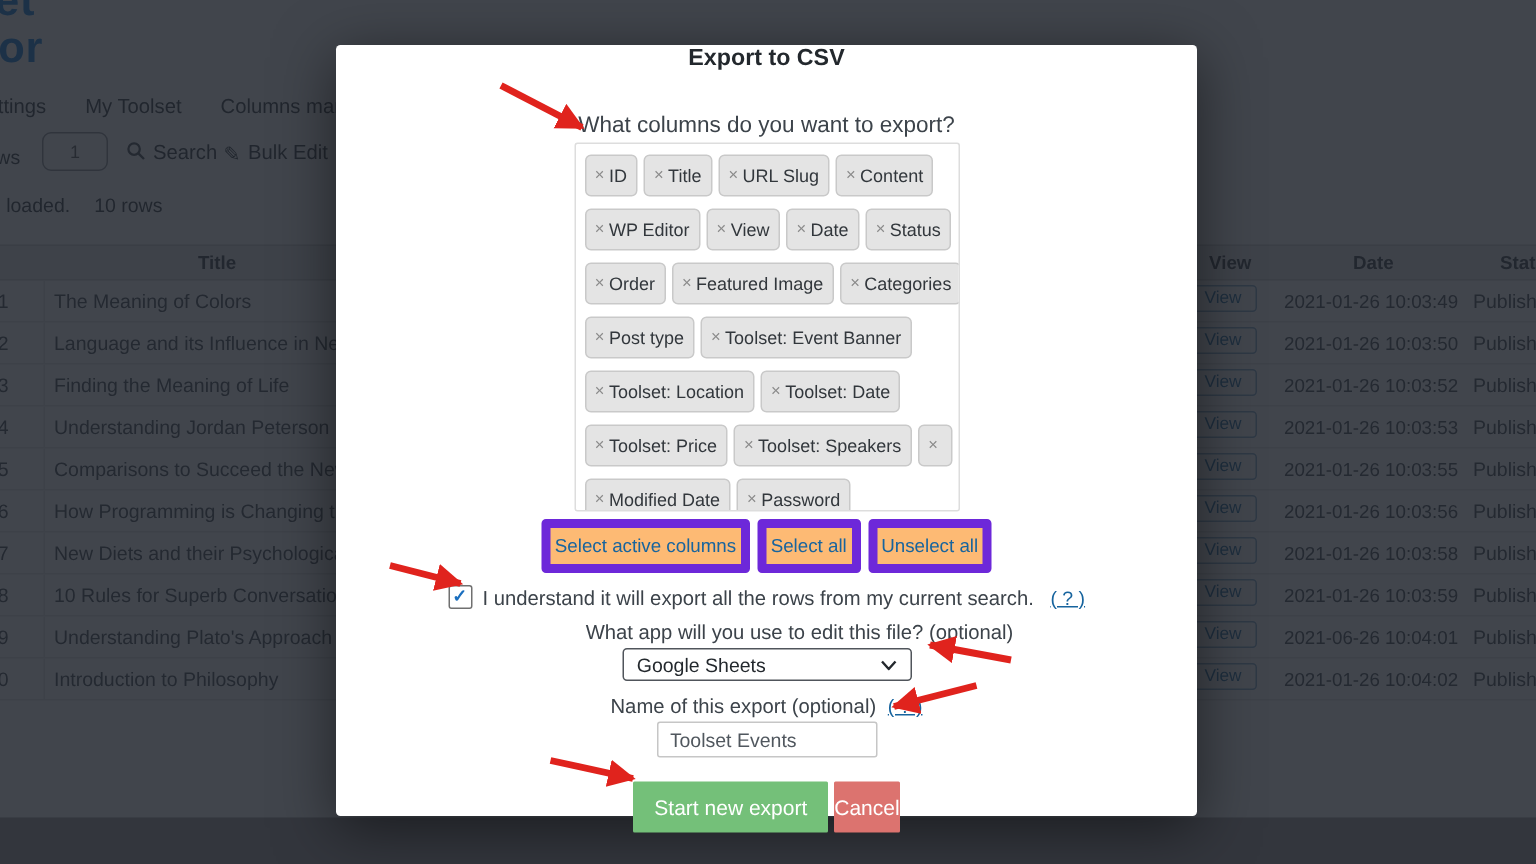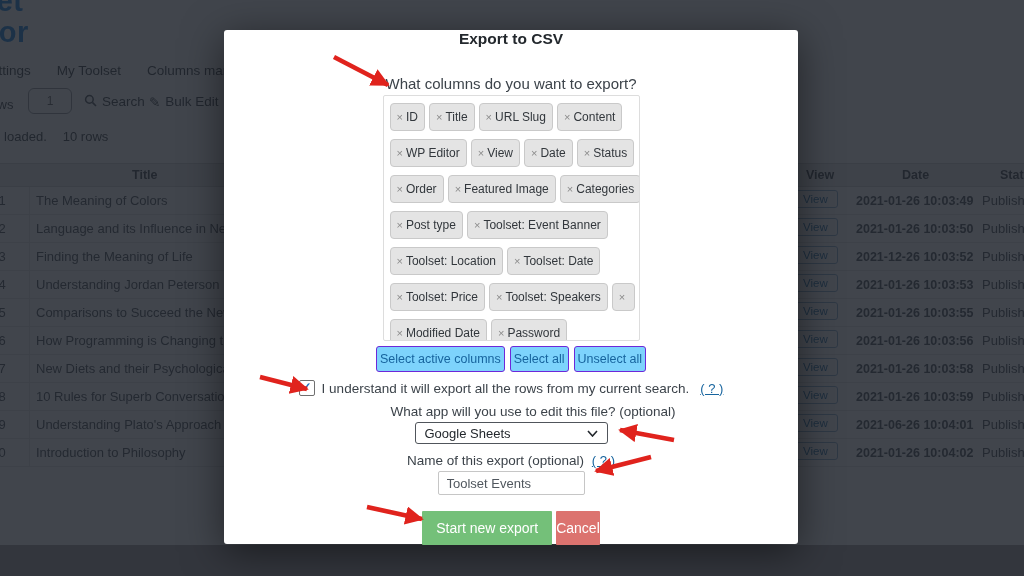--- a/index.html
+++ b/index.html
@@ -22,40 +22,40 @@
   .bg-th{position:relative;height:22px;background:#ececec;border-top:1px solid #cfcfcf;border-bottom:1px solid #cfcfcf;
          font-size:12.5px;font-weight:bold;color:#32373c;}
   .bg-th span{position:absolute;top:4px;}
   .h-title{left:132px;} .h-view{left:806px;} .h-date{left:902px;} .h-status{left:1000px;}
   .bg-row{position:relative;height:27px;border-bottom:1px solid #e3e3e3;font-size:13px;color:#3c434a;}
   .bg-row::before{content:"";position:absolute;left:29px;top:0;bottom:0;border-left:1px solid #e3e3e3;}
   .bg-row .c-id{position:absolute;left:-16px;top:6px;width:40px;}
   .bg-row .c-title{position:absolute;left:36px;top:6px;white-space:nowrap;}
   .bg-row .c-view{position:absolute;left:793px;top:3px;border:1px solid #7da7c9;color:#17649e;border-radius:3px;
                   font-size:11.5px;padding:2px 9px;background:#fff;}
-  .bg-row .c-date{position:absolute;left:856px;top:7px;font-size:12.5px;white-space:nowrap;font-weight:bold;}
+  .bg-row .c-date{position:absolute;left:856px;top:7px;font-size:12.5px;white-space:nowrap;}
   .bg-row .c-status{position:absolute;left:982px;top:6px;white-space:nowrap;}
 
   .overlay{position:absolute;inset:0;background:var(--c-overlay,rgba(32,36,45,.85));z-index:2;}
   .footer-strip{position:absolute;left:0;top:545px;width:1024px;height:31px;background:#33363d;z-index:3;}
 
   
   .modal{position:absolute;left:224px;top:30px;width:574px;height:514px;background:#fff;border-radius:3px;
          box-shadow:0 8px 40px rgba(0,0,0,.5);z-index:4;text-align:center;font-size:13.5px;color:#3c434a;
          box-sizing:border-box;}
   .m-title{font-size:15.5px;font-weight:bold;color:#23282d;}
   .m-q{margin-top:27px;font-size:15px;}
   .chips-box{width:257px;margin:3px auto 0;border:1px solid #ddd;border-radius:2px;padding:7px 6px 0;
              text-align:left;height:246px;box-sizing:border-box;background:#fff;overflow:hidden;}
   .chip-row{margin-bottom:8px;display:flex;gap:4px;flex-wrap:nowrap;}
   .chip{display:inline-flex;align-items:center;background:#e4e4e4;border:1px solid #c9c9c9;border-radius:4px;
         padding:5px 6px;font-size:12px;line-height:16px;color:#32373c;white-space:nowrap;cursor:pointer;}
   .chip-x{color:#8a8a8a;font-size:11px;margin-right:3px;}
   .sel-btns{margin-top:5px;display:flex;justify-content:center;gap:5px;}
-  .sel-btn{background:#7dd3fc;border:1px solid #6d28d9;color:var(--c-link,#17649e);border-radius:3px;font-size:12.5px;
+  .sel-btn{background:#fdba74;border:6px solid #6d28d9;color:var(--c-link,#17649e);border-radius:3px;font-size:12.5px;
            padding:5px 3px;font-family:inherit;cursor:pointer;}
   .confirm-row{margin-top:8px;display:flex;justify-content:center;align-items:center;gap:7px;font-size:13.5px;}
   .cbx{width:14px;height:14px;border:1px solid #707070;border-radius:2px;background:#fff;color:#1b6fbf;
        font-size:12px;line-height:13px;font-weight:bold;text-align:center;cursor:pointer;}
   .qlink{color:var(--c-link,#2b6fb0);text-decoration:underline;font-size:13px;margin-left:4px;cursor:pointer;}
   .app-label{margin-top:8px;margin-left:44px;}
   .selectbox{width:193px;height:22px;margin:3px auto 0;border:1px solid #50555b;border-radius:3px;display:flex;
              align-items:center;justify-content:space-between;padding:0 9px;font-size:13px;color:#23282d;
              box-sizing:border-box;background:#fff;cursor:pointer;}
   .name-label{margin-top:9px;}
@@ -126,21 +126,21 @@
             <span class="c-id">362</span>
             <span class="c-title">Language and its Influence in New Societies</span>
             <span class="c-view">View</span>
             <span class="c-date">2021-01-26 10:03:50</span>
             <span class="c-status">Published</span>
           </div>
           <div class="bg-row">
             <span class="c-id">363</span>
             <span class="c-title">Finding the Meaning of Life</span>
             <span class="c-view">View</span>
-            <span class="c-date">2021-12-26 10:03:52</span>
+            <span class="c-date">2021-01-26 10:03:52</span>
             <span class="c-status">Published</span>
           </div>
           <div class="bg-row">
             <span class="c-id">364</span>
             <span class="c-title">Understanding Jordan Peterson</span>
             <span class="c-view">View</span>
             <span class="c-date">2021-01-26 10:03:53</span>
             <span class="c-status">Published</span>
           </div>
           <div class="bg-row">

